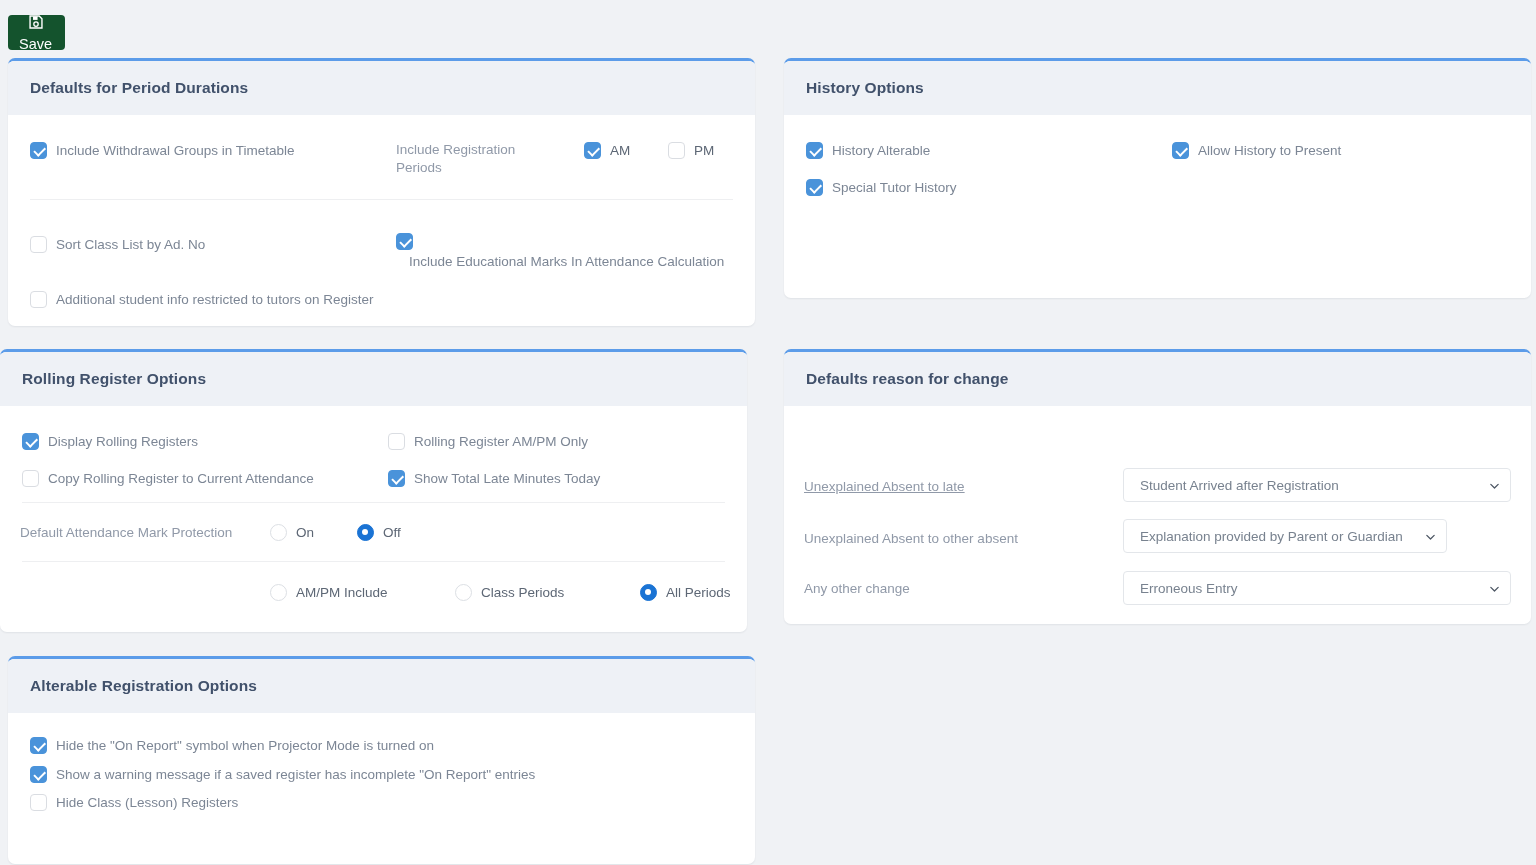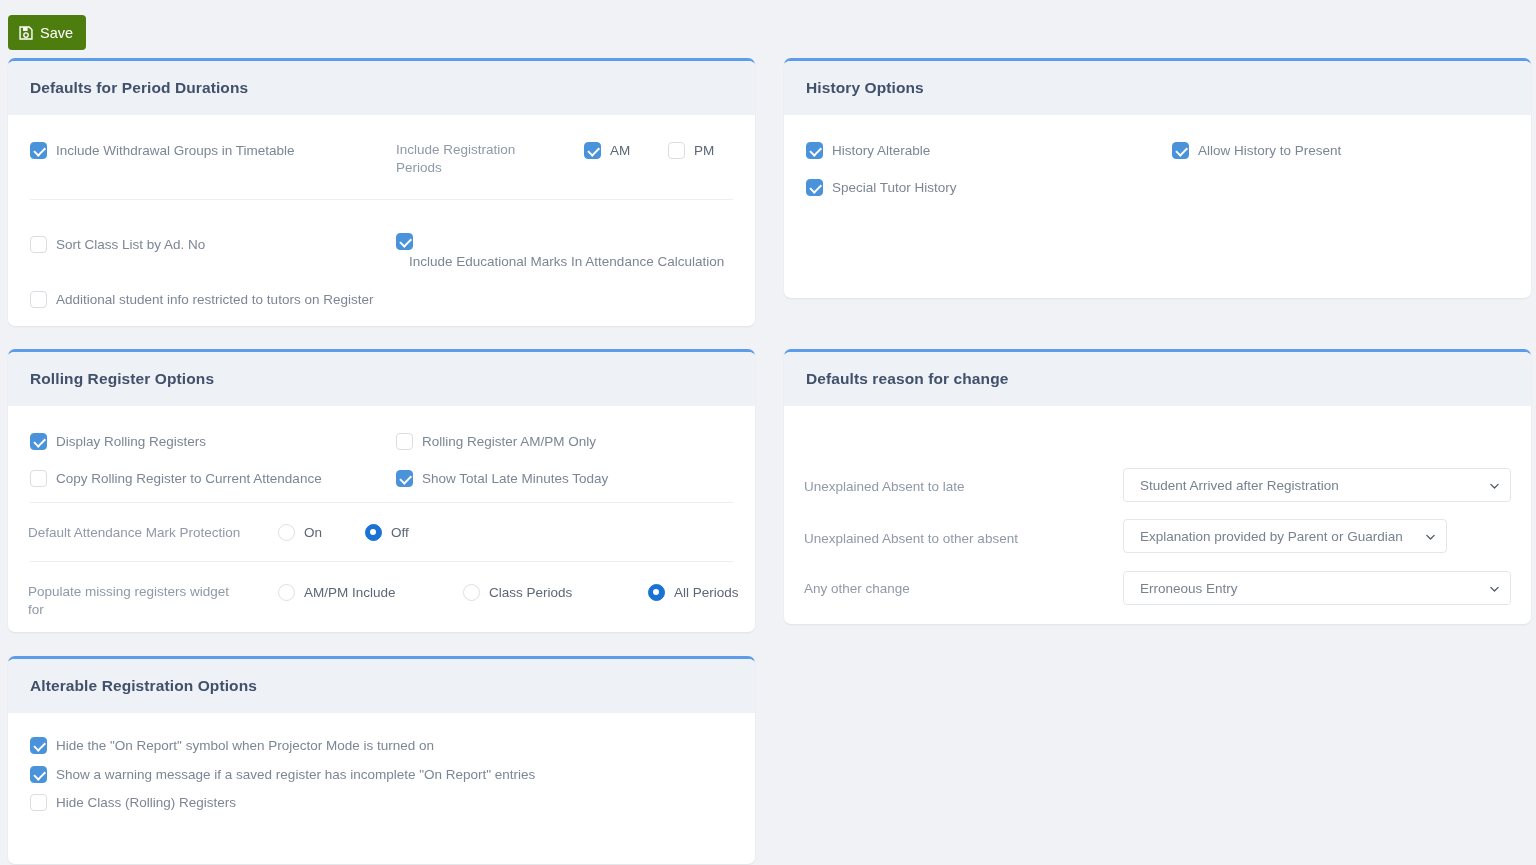--- a/index.html
+++ b/index.html
@@ -14,30 +14,31 @@
     overflow: hidden;
   }
   .page { position: relative; width: 1536px; height: 865px; }
 
   
   .save-btn {
     position: absolute;
     left: 8px; top: 15px;
     height: 35px;
     padding: 0 13px 0 11px;
-    background: #4d7c0f;
+    background: #14532d;
     border: none;
     border-radius: 4px;
     color: #ffffff;
     font-family: "Liberation Sans", sans-serif;
     font-size: 14.5px;
     display: flex;
     align-items: center;
     gap: 7px;
     cursor: pointer;
+    flex-direction: column;
   }
   .save-btn .save-ico { display: block; width: 14px; height: 14px; }
 
   
   .card {
     position: absolute;
     background: #ffffff;
     border-radius: 7px;
     border-top: 3px solid #5c9ce9;
     box-shadow: 0 1px 2px rgba(16,24,40,.07);
@@ -220,21 +221,21 @@
         <span class="opt-lbl">Allow History to Present</span>
       </div>
 
       <div class="opt abs" style="left:22px; top:64px;">
         <span class="cb on"></span>
         <span class="opt-lbl">Special Tutor History</span>
       </div>
     </div>
   </div>
 
-  <div class="card" style="left:8px; top:349px; width:747px; height:283px;">
+  <div class="card" style="left:0; top:349px; width:747px; height:283px;">
     <div class="card-head">
       <span class="card-title">Rolling Register Options</span>
     </div>
     <div class="card-body" style="height:226px;">
 
       <div class="opt abs" style="left:22px; top:27px;">
         <span class="cb on"></span>
         <span class="opt-lbl">Display Rolling Registers</span>
       </div>
 
@@ -262,21 +263,20 @@
         <span class="opt-lbl dark">On</span>
       </div>
 
       <div class="opt abs" style="left:357px; top:118px;">
         <span class="rb on"></span>
         <span class="opt-lbl dark">Off</span>
       </div>
 
       <div class="hr abs" style="left:22px; top:155px; width:703px;"></div>
 
-      <div class="abs field-lbl" style="left:20px; top:177px; width:215px;">Populate missing registers widget for</div>
 
       <div class="opt abs" style="left:270px; top:178px;">
         <span class="rb off"></span>
         <span class="opt-lbl dark">AM/PM Include</span>
       </div>
 
       <div class="opt abs" style="left:455px; top:178px;">
         <span class="rb off"></span>
         <span class="opt-lbl dark">Class Periods</span>
       </div>
@@ -287,21 +287,21 @@
       </div>
     </div>
   </div>
 
   <div class="card" style="left:784px; top:349px; width:747px; height:275px;">
     <div class="card-head">
       <span class="card-title">Defaults reason for change</span>
     </div>
     <div class="card-body" style="height:218px;">
 
-      <div class="abs field-lbl" style="left:20px; top:72px; width:270px;">Unexplained Absent to late</div>
+      <div class="abs field-lbl" style="left:20px; top:72px; width:270px;text-decoration:underline;">Unexplained Absent to late</div>
       <div class="sel-wrap abs" style="left:327px; top:62px; width:400px;">
         <select class="sel">
           <option>Student Arrived after Registration</option>
         </select>
         <span class="sel-arrow">
           <svg viewBox="0 0 12 12" width="11" height="11" aria-hidden="true">
             <path d="M2 4.2 L6 8.2 L10 4.2" fill="none" stroke="#4c5663" stroke-width="1.4" stroke-linecap="round" stroke-linejoin="round"></path>
           </svg>
         </span>
       </div>
@@ -340,18 +340,18 @@
       <div class="opt abs" style="left:22px; top:24px;">
         <span class="cb on"></span>
         <span class="opt-lbl">Hide the "On Report" symbol when Projector Mode is turned on</span>
       </div>
       <div class="opt abs" style="left:22px; top:53px;">
         <span class="cb on"></span>
         <span class="opt-lbl">Show a warning message if a saved register has incomplete "On Report" entries</span>
       </div>
       <div class="opt abs" style="left:22px; top:81px;">
         <span class="cb off"></span>
-        <span class="opt-lbl">Hide Class (Rolling) Registers</span>
+        <span class="opt-lbl">Hide Class (Lesson) Registers</span>
       </div>
     </div>
   </div>
 
 </div>
 
 </body></html>

